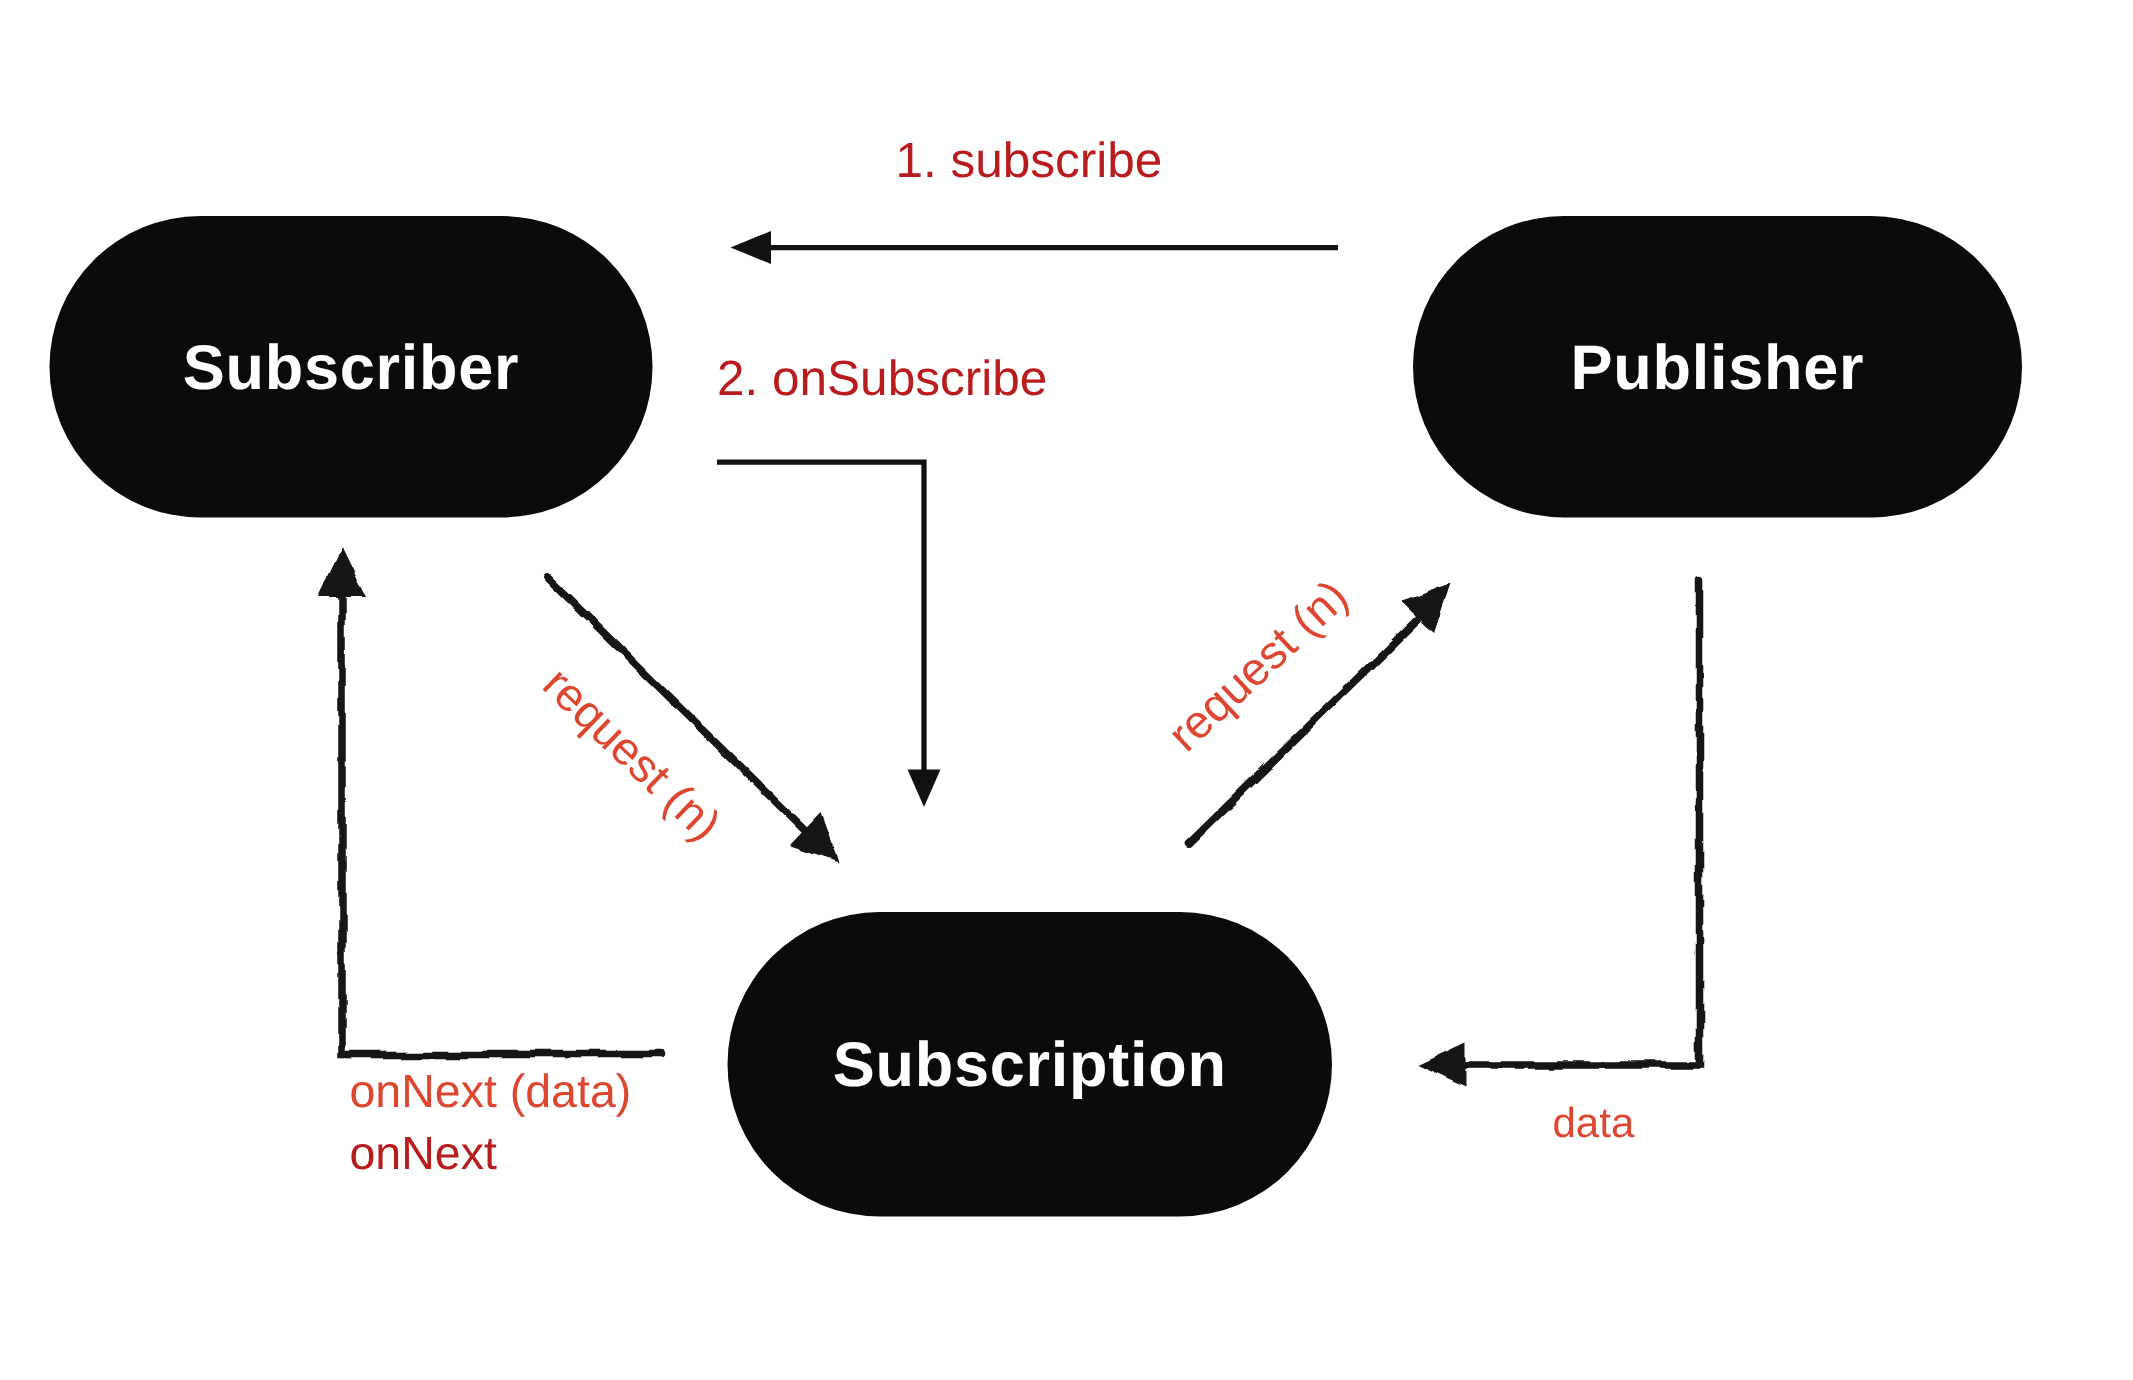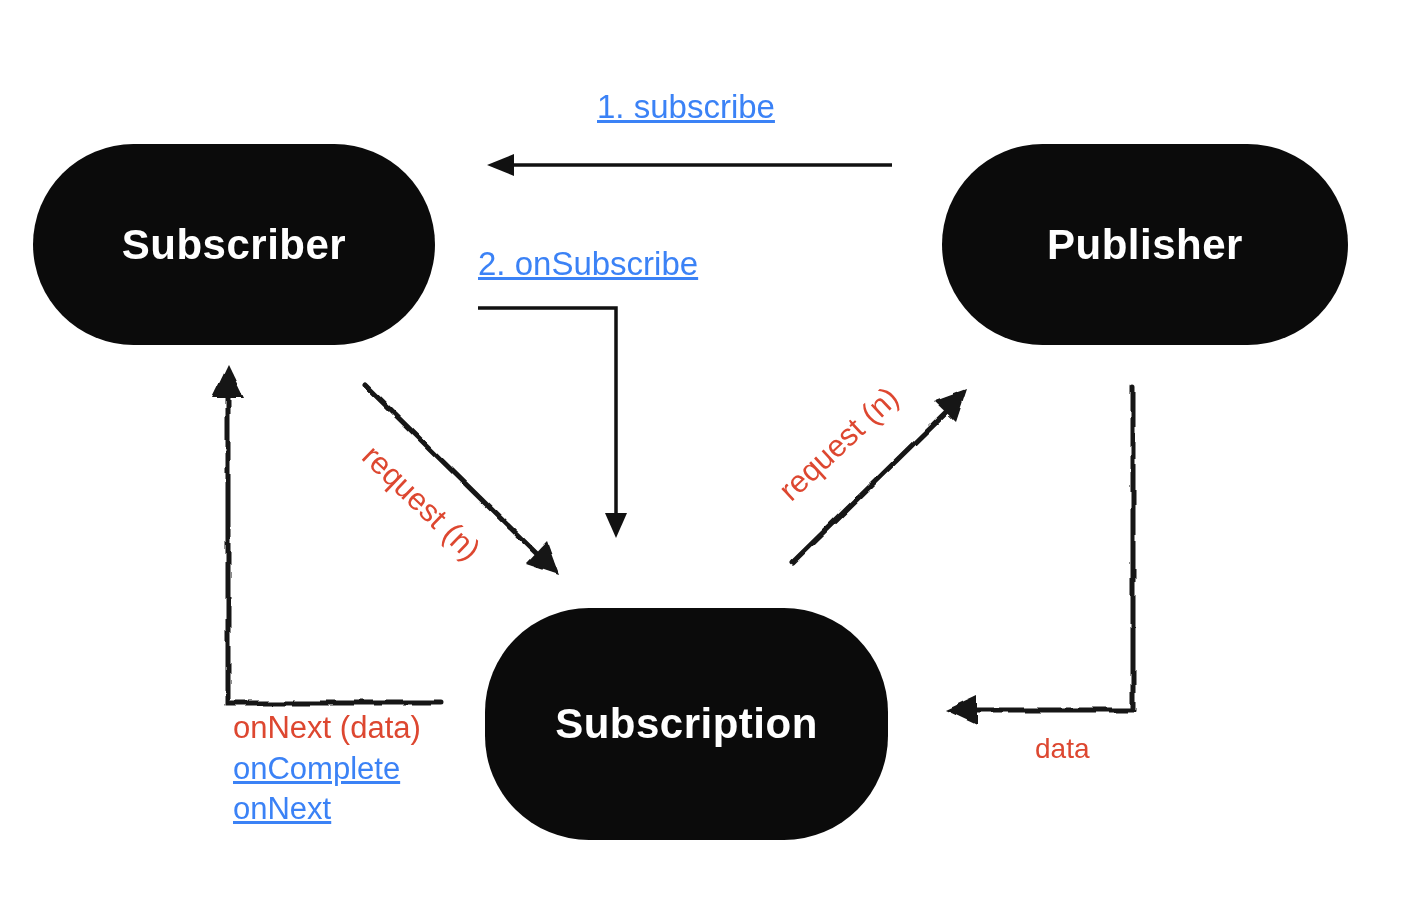--- a/index.html
+++ b/index.html
@@ -28,32 +28,32 @@
     display: flex;
     align-items: center;
     justify-content: center;
     color: #ffffff;
     font-weight: bold;
     font-size: 42px;
     letter-spacing: 0.5px;
   }
   #node-subscriber  { left: 33px;  top: 144px; width: 402px; height: 201px; }
   #node-publisher   { left: 942px; top: 144px; width: 406px; height: 201px; }
-  #node-subscription{ left: 485px; top: 608px; width: 403px; height: 232px; }
+  #node-subscription{ left: 485px; top: 608px; width: 403px; height: 203px; }
 
   .edge-label {
     position: absolute;
     font-size: 33px;
     white-space: nowrap;
   }
-  .gray-label { color: #3b82f6; text-decoration: underline; }
+  .gray-label { color: #b91c1c; }
   .red-label  { color: #dd4730; }
 
   #label-subscribe    { left: 597px; top: 88px; }
-  #label-onsubscribe  { left: 478px; top: 245px; }
+  #label-onsubscribe  { left: 478px; top: 233px; }
 
   #label-request-left {
     left: 421px; top: 503px;
     transform: translate(-50%, -50%) rotate(44deg);
     font-size: 31px;
   }
   #label-request-right {
     left: 839px; top: 444px;
     transform: translate(-50%, -50%) rotate(-43deg);
     font-size: 31px;
@@ -132,17 +132,16 @@
   <div class="edge-label gray-label" id="label-onsubscribe">2. onSubscribe</div>
 
   <div class="edge-label red-label" id="label-request-left">request (n)</div>
 
   <div class="edge-label red-label" id="label-request-right">request (n)</div>
 
   <div class="edge-label red-label" id="label-data">data</div>
 
   <div id="callbacks-block">
     <div class="red-label">onNext (data)</div>
-    <div class="gray-label">onComplete</div>
     <div class="gray-label">onNext</div>
   </div>
 
 </div>
 
 </body></html>

